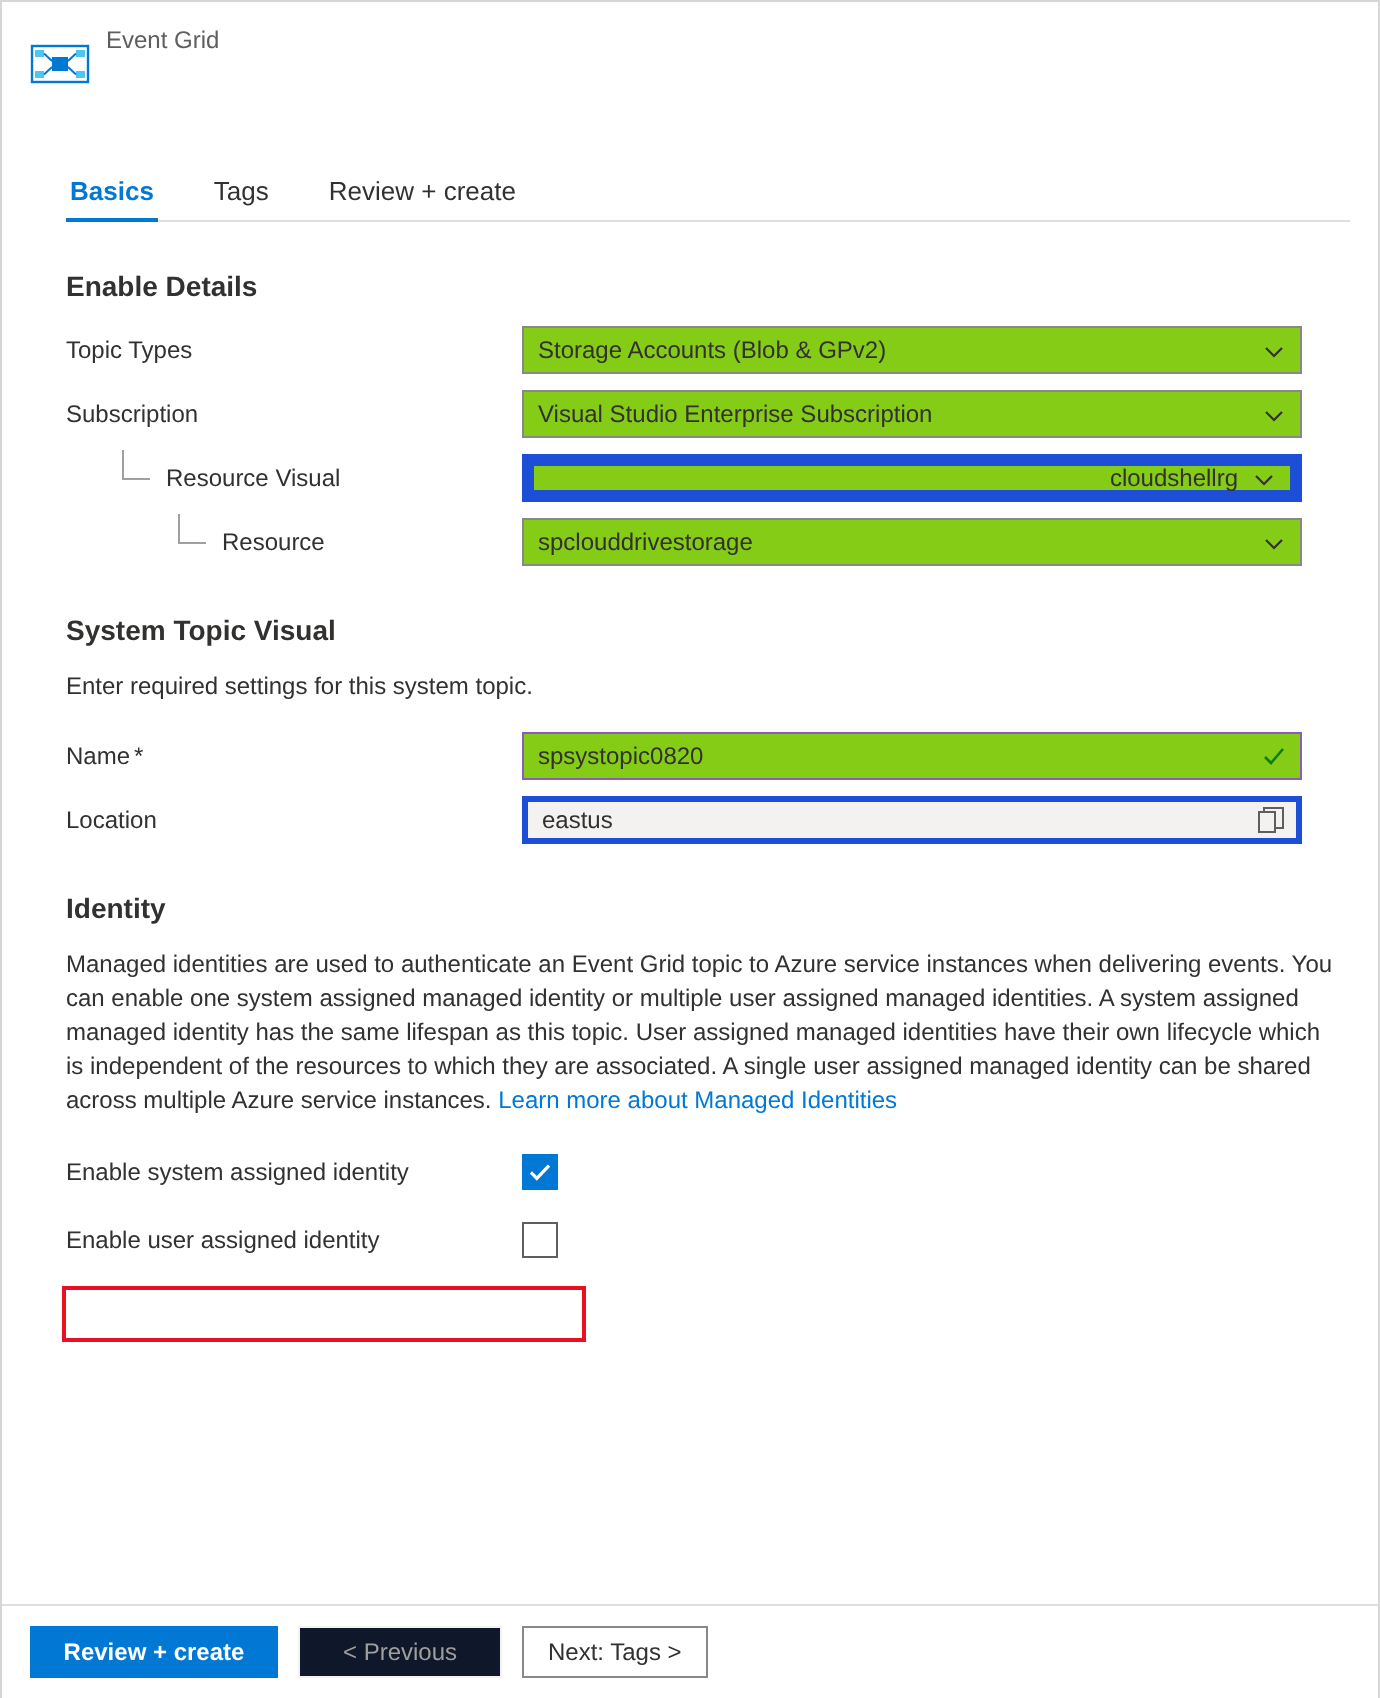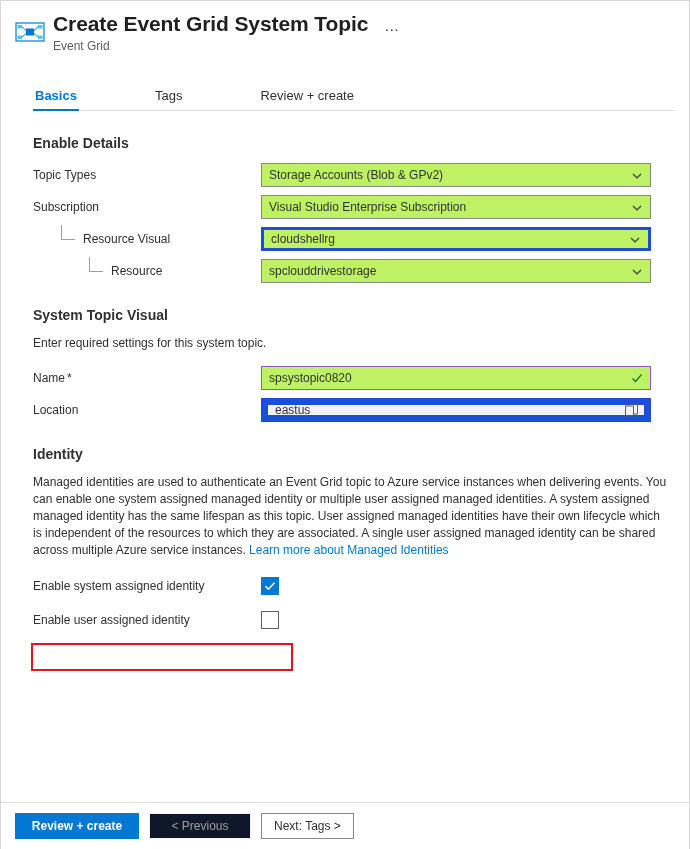--- a/index.html
+++ b/index.html
@@ -71,21 +71,20 @@
   }
 
   
   .tabs {
     display: flex;
     align-items: flex-end;
     border-bottom: 1px solid #e1dfdd;
     margin: 28px 14px 0 32px;
     padding: 0;
     height: 29px;
-    gap: 48px;
   }
   .tab {
     font-size: 13px;
     color: #323130;
     padding: 0 2px 7px 2px;
     margin-right: 26px;
     cursor: pointer;
     position: relative;
     white-space: nowrap;
   }
@@ -176,37 +175,38 @@
     margin-left: 2px;
   }
 
   .field {
     position: relative;
     width: 390px;
     flex: 0 0 390px;
     height: 24px;
     box-sizing: border-box;
     border: 1px solid #8a8886;
-    background: #bef264;
+    background: #84cc16;
     display: flex;
     align-items: center;
     font-size: 12px;
     color: #323130;
     padding: 0 26px 0 7px;
     cursor: pointer;
   }
   .field.focused {
-    border: 3px solid #1d4ed8;
+    border: 6px solid #1d4ed8;
+    justify-content: flex-end;
   }
   .field.valid {
     border: 1px solid #8b5cb8;
   }
   .field.readonly {
     background: #f3f2f1;
-    border: 7px solid #1d4ed8;
+    border: 3px solid #1d4ed8;
     color: #323130;
     cursor: default;
   }
   .field .value {
     white-space: nowrap;
     overflow: hidden;
     text-overflow: ellipsis;
   }
   .chevron {
     position: absolute;
@@ -332,24 +332,20 @@
         <rect x="2.5" y="18.5" width="4.5" height="3.5" fill="#50c5f0"></rect>
         <rect x="23" y="8" width="4.5" height="3.5" fill="#50c5f0"></rect>
         <rect x="23" y="18.5" width="4.5" height="3.5" fill="#50c5f0"></rect>
         <line x1="7" y1="9.7" x2="11" y2="13.5" stroke="#0078d4" stroke-width="1"></line>
         <line x1="7" y1="20.2" x2="11" y2="16.5" stroke="#0078d4" stroke-width="1"></line>
         <line x1="19" y1="13.5" x2="23" y2="9.7" stroke="#0078d4" stroke-width="1"></line>
         <line x1="19" y1="16.5" x2="23" y2="20.2" stroke="#0078d4" stroke-width="1"></line>
       </svg>
     </span>
     <div class="header-text">
-      <div class="title-row">
-        <div class="page-title">Create Event Grid System Topic</div>
-        <div class="ellipsis-btn">…</div>
-      </div>
       <div class="subtitle">Event Grid</div>
     </div>
   </div>
 
   <div class="tabs">
     <div class="tab active">Basics</div>
     <div class="tab">Tags</div>
     <div class="tab">Review + create</div>
   </div>
 

